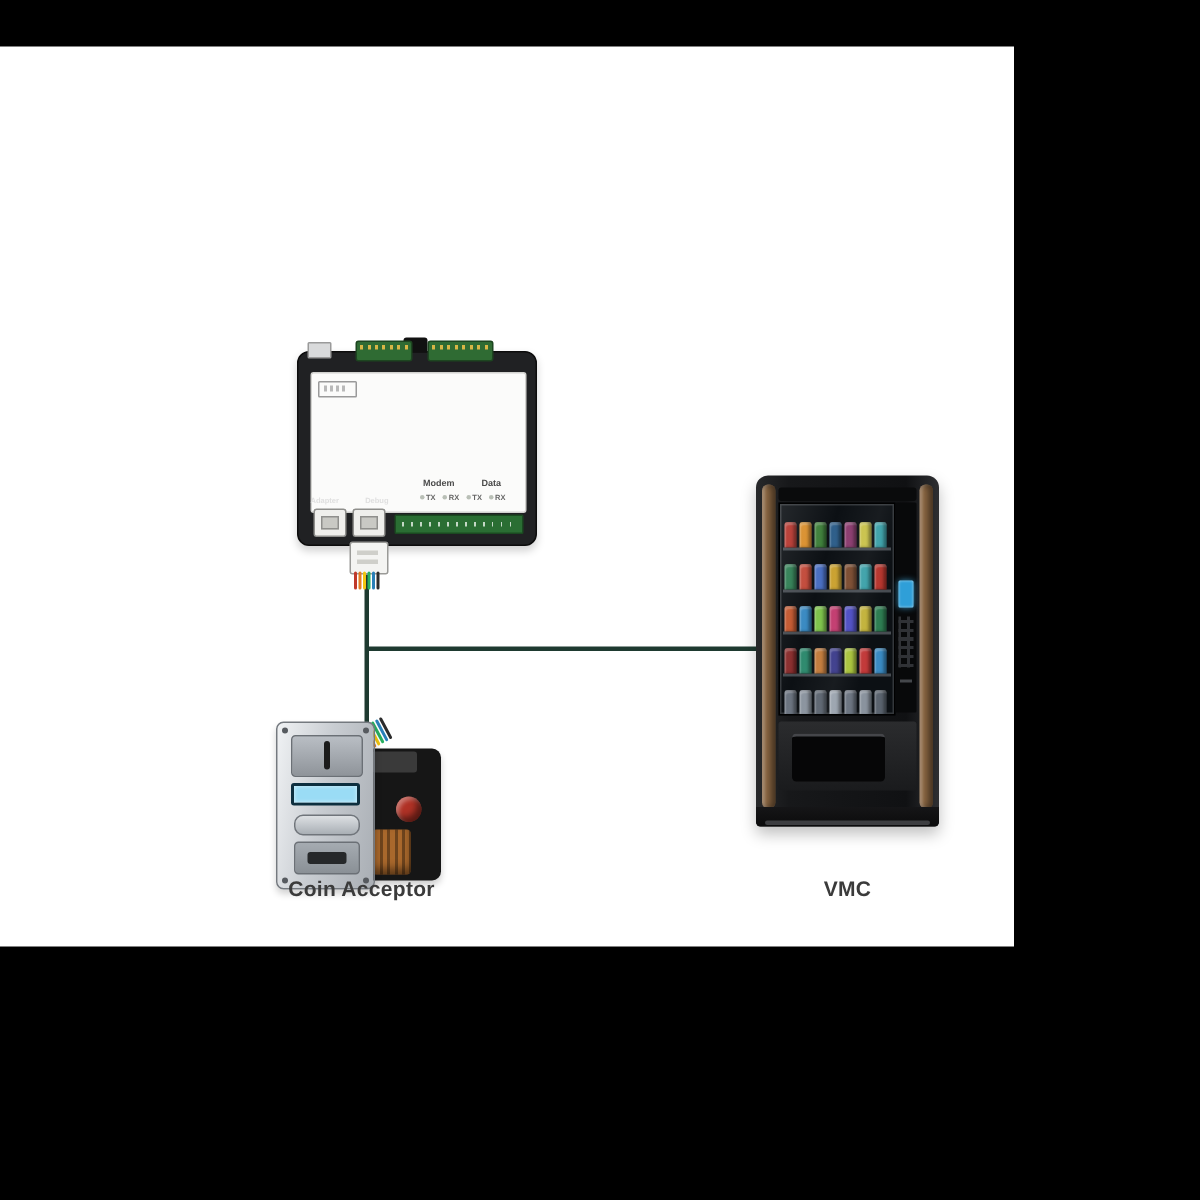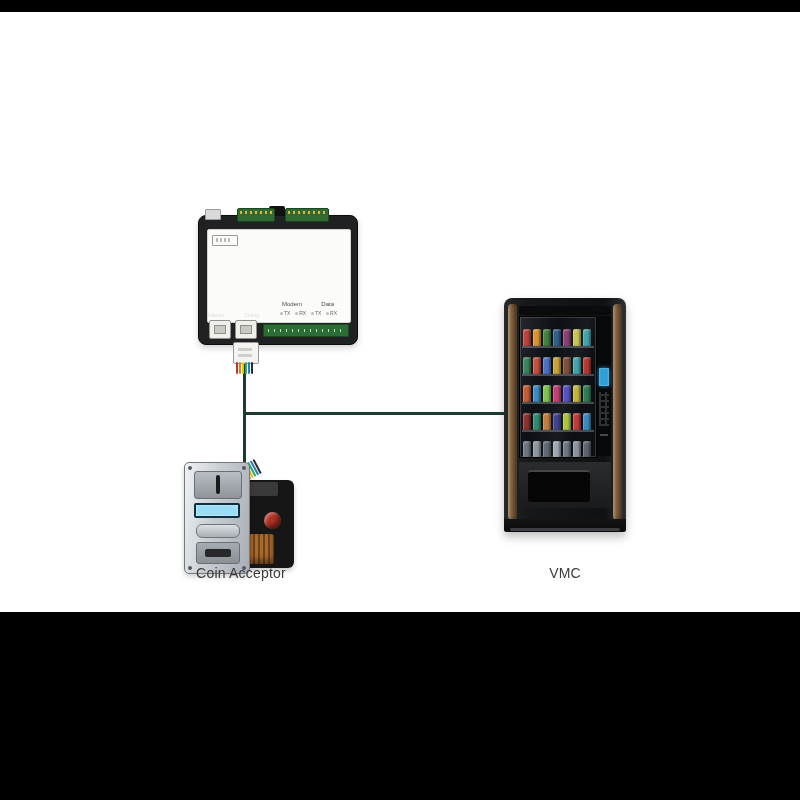--- a/index.html
+++ b/index.html
@@ -1,18 +1,18 @@
 <!DOCTYPE html>
 <html><head>
 <meta charset="utf-8">
 <style>
   html,body{margin:0;padding:0;}
   body{width:800px;height:800px;background:#000;font-family:"Liberation Sans",sans-serif;overflow:hidden;}
   .canvas{position:relative;width:800px;height:800px;background:#000;}
-  .stage{position:absolute;left:0;top:12px;width:800px;height:600px;background:#fff;}
+  .stage{position:absolute;left:0;top:31px;width:676px;height:600px;background:#fff;font-weight:bold;}
 
   
   .cable{position:absolute;z-index:1;}
   .cable-v{left:243px;top:352px;width:3px;height:108px;}
   .cable-h{left:244px;top:400px;width:262px;height:3px;}
 
   
   .controller{position:absolute;left:198px;top:203px;width:158px;height:128px;background:#202123;
     border:1px solid #0c0c0c;border-radius:8px;z-index:2;box-shadow:0 3px 6px rgba(0,0,0,.18);}
   .ctl-top-tab-left{position:absolute;left:6px;top:-7px;width:14px;height:9px;background:#d9dadb;border:1px solid #9a9a9a;border-radius:1px;}

